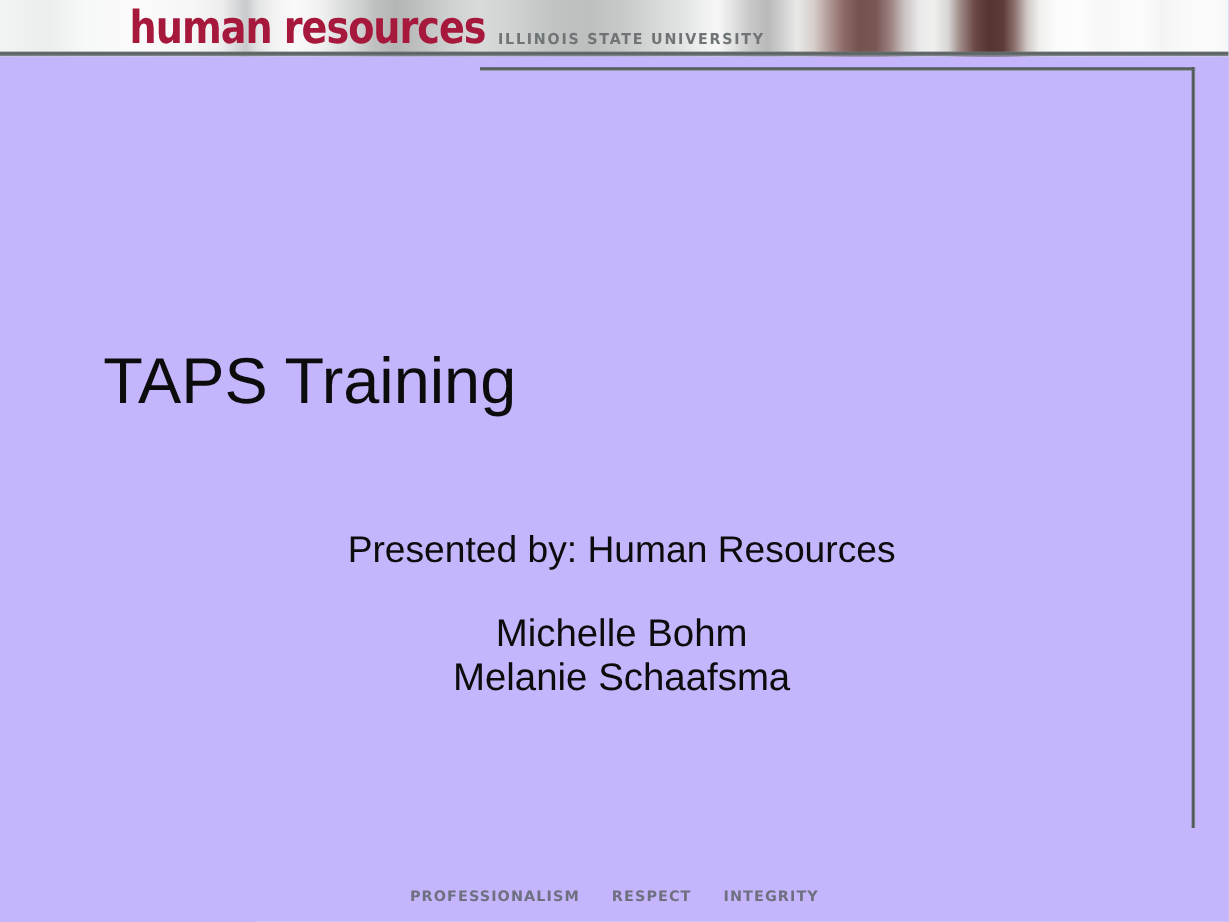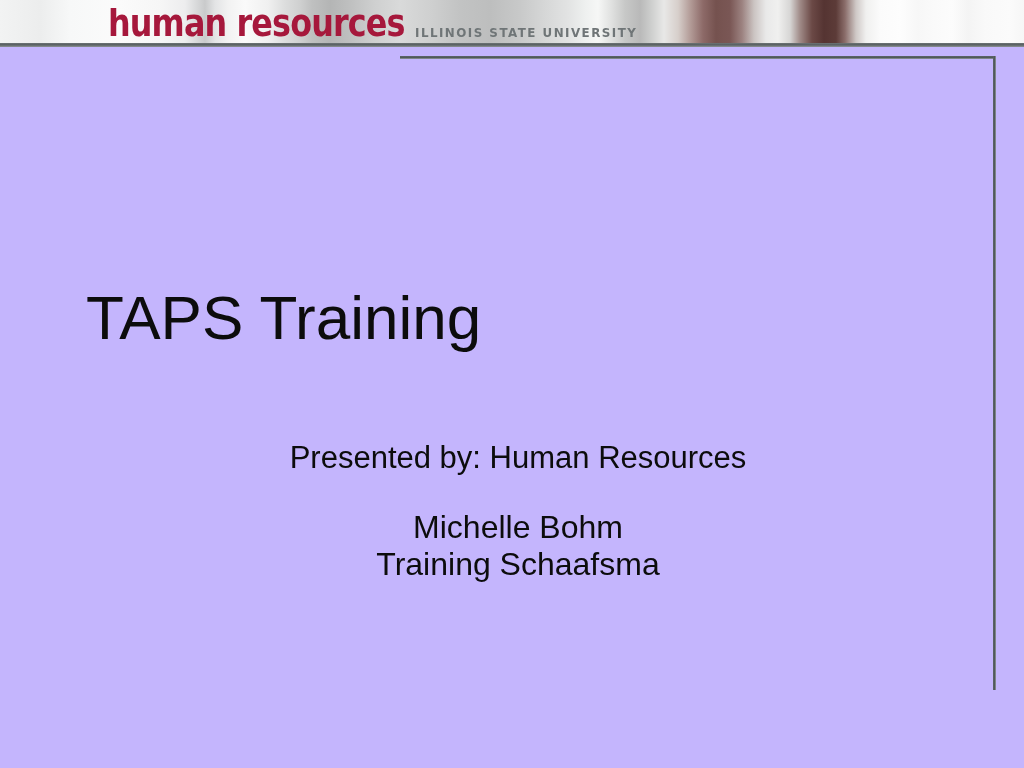--- a/index.html
+++ b/index.html
@@ -150,21 +150,21 @@
     width: 3px;
     height: 634px;
     background: linear-gradient(90deg, #5e6669 0%, #4f575a 55%, #9aa0a2 100%);
   }
 
   
   .title {
     position: absolute;
     left: 86px;
     top: 287px;
-    font-size: 62px;
+    font-size: 54px;
     line-height: 62px;
     color: #0c0c0c;
     font-weight: normal;
     letter-spacing: 0px;
   }
 
   .subtitle-block {
     position: absolute;
     left: 0;
     top: 437px;
@@ -222,18 +222,23 @@
 
   <div class="frame-top"></div>
   <div class="frame-right"></div>
 
   <div class="title">TAPS Training</div>
 
   <div class="subtitle-block">
     <div class="presented-by">Presented by: Human Resources</div>
     <div class="names">
       <div class="name-line">Michelle Bohm</div>
-      <div class="name-line">Training Schaafsma</div>
+      <div class="name-line">Melanie Schaafsma</div>
     </div>
   </div>
 
+  <div class="footer-tagline">
+    <span class="tw">PROFESSIONALISM</span>
+    <span class="tw">RESPECT</span>
+    <span class="tw">INTEGRITY</span>
+  </div>
 
 </div>
 
 </body></html>

